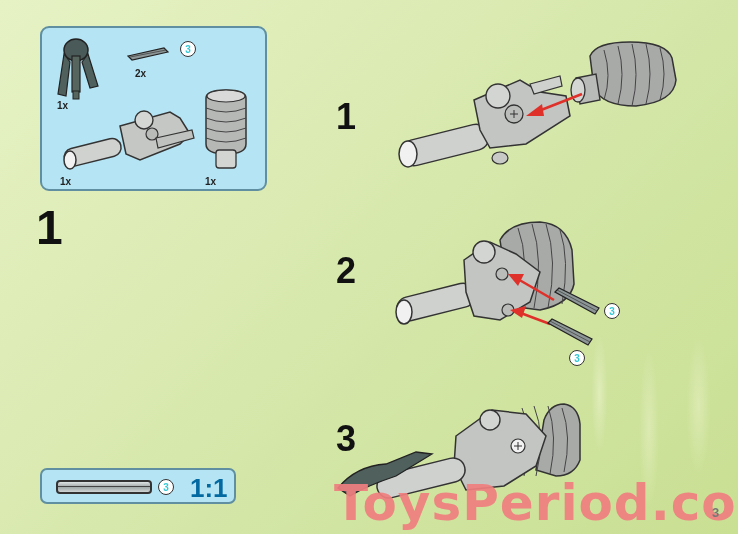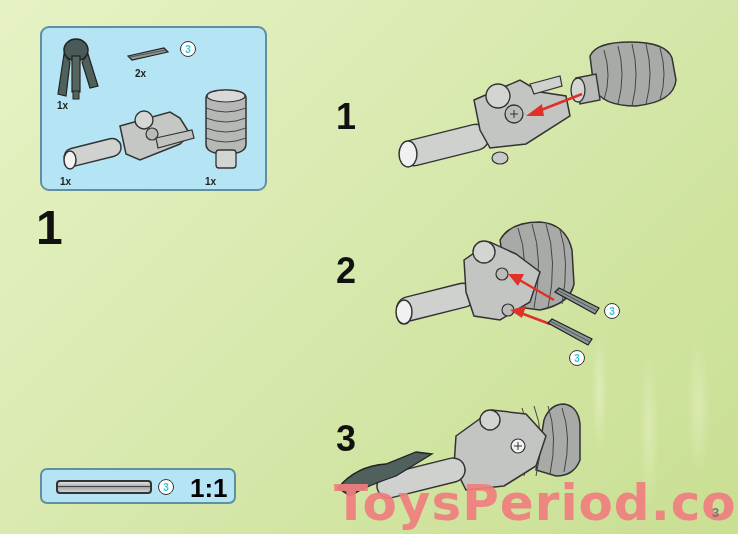--- a/index.html
+++ b/index.html
@@ -33,21 +33,21 @@
       background: linear-gradient(#dfe3e3, #9ea6a6 50%, #cfd4d4);
       border: 2px solid #333; border-radius: 4px;
     }
     .axle-bar::after { content: ""; position: absolute; left: 0; right: 0; top: 4px; height: 1px; background: #444; }
     .circ-num {
       position: absolute; width: 16px; height: 16px; border-radius: 50%;
       background: #fff; border: 1.5px solid #333;
       color: #35c9d6; font-size: 10px; font-weight: bold;
       display: flex; align-items: center; justify-content: center;
     }
-    .scale-label { position: absolute; left: 148px; top: 3px; font-size: 26px; font-weight: bold; color: #000000; }
+    .scale-label { position: absolute; left: 148px; top: 3px; font-size: 26px; font-weight: bold; color: #0369a1; }
     .watermark {
       position: absolute; left: 334px; top: 474px; font-size: 50px; font-weight: bold;
       color: #f07f7f; opacity: 0.92; letter-spacing: 1px;
       font-family: "DejaVu Sans", sans-serif;
     }
     .page-num { position: absolute; left: 712px; top: 505px; font-size: 13px; color: #777; font-weight: bold; }
     svg { position: absolute; overflow: visible; }
   </style>
 </head>
 <body>

